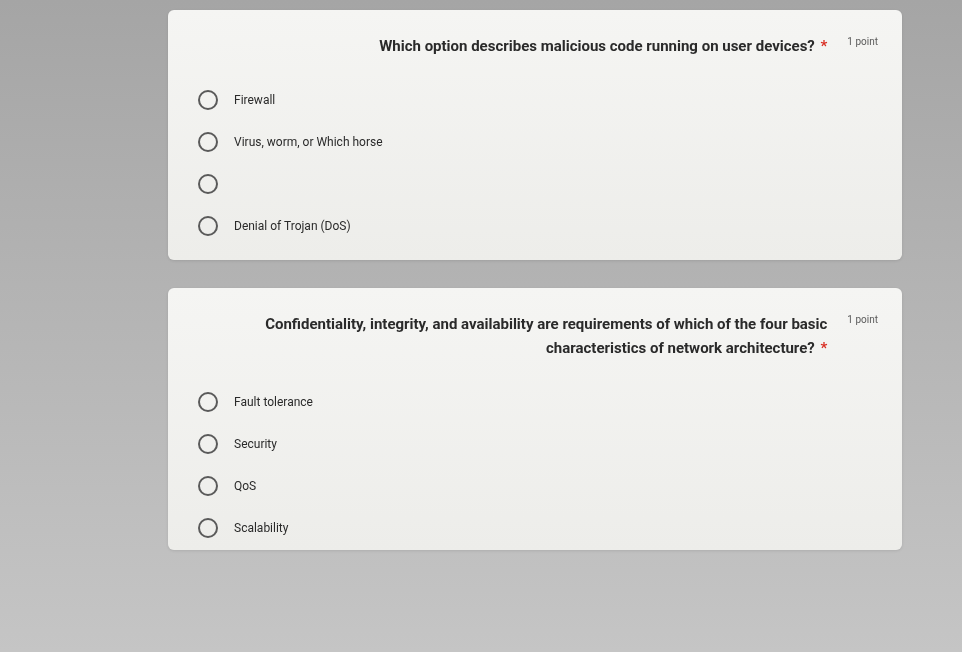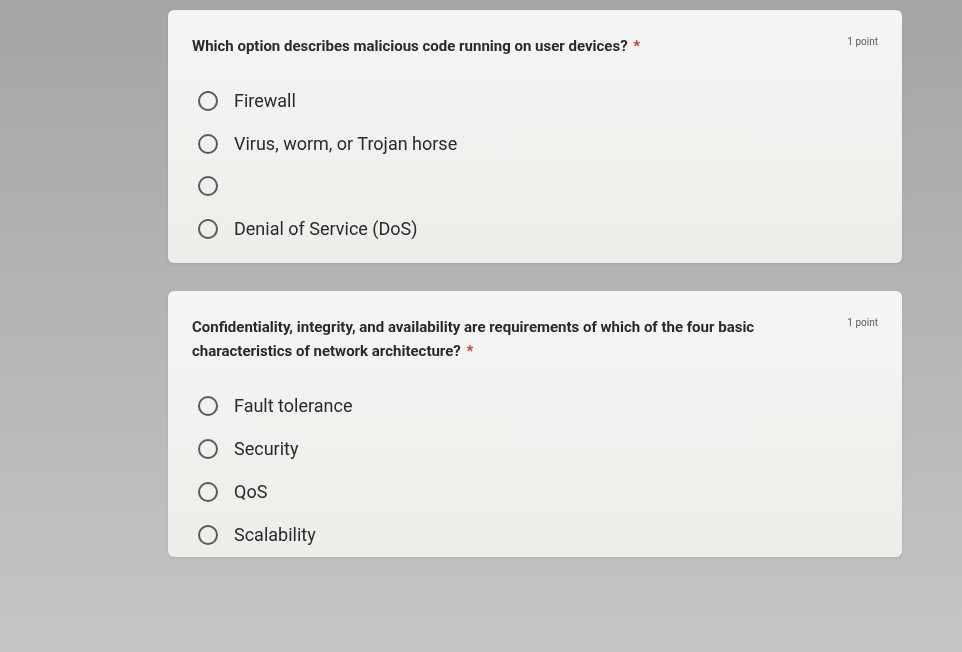--- a/index.html
+++ b/index.html
@@ -13,20 +13,21 @@
       background: linear-gradient(to bottom, #a5a5a5, #c5c5c5);
       width: 962px;
       height: 652px;
       padding: 0;
       overflow: hidden;
     }
     .form-container {
       margin-left: 168px;
       margin-right: 60px;
       padding-top: 10px;
+      text-align: right;
     }
     .question-card {
       background: #f0f0f0;
       background: linear-gradient(to bottom, #f5f5f3, #ededea);
       border-radius: 6px;
       padding: 24px 24px 24px 24px;
       margin-bottom: 28px;
       box-shadow: 0 1px 3px rgba(0,0,0,0.1);
     }
     .question-header {
@@ -67,21 +68,21 @@
     .radio {
       width: 20px;
       height: 20px;
       border: 2px solid #5a5a5a;
       border-radius: 50%;
       margin-right: 16px;
       flex-shrink: 0;
       background: transparent;
     }
     .option-label {
-      font-size: 18px;
+      font-size: 12px;
       color: #2a2a2a;
       font-weight: 400;
     }
     .card-2 {
       padding-bottom: 12px;
     }
     .card-2 .question-header {
       margin-bottom: 32px;
     }
   </style>
@@ -98,28 +99,28 @@
       </div>
       <div class="points">1 point</div>
     </div>
     <div class="options">
       <div class="option">
         <div class="radio"></div>
         <span class="option-label">Firewall</span>
       </div>
       <div class="option">
         <div class="radio"></div>
-        <span class="option-label">Virus, worm, or Trojan horse</span>
+        <span class="option-label">Virus, worm, or Which horse</span>
       </div>
       <div class="option">
         <div class="radio"></div>
       </div>
       <div class="option">
         <div class="radio"></div>
-        <span class="option-label">Denial of Service (DoS)</span>
+        <span class="option-label">Denial of Trojan (DoS)</span>
       </div>
     </div>
   </div>
 
   <div class="question-card card-2">
     <div class="question-header">
       <div class="question-text">
         <span>Confidentiality, integrity, and availability are requirements of which of the four basic characteristics of network architecture?</span>
         <span class="required-mark">*</span>
       </div>

